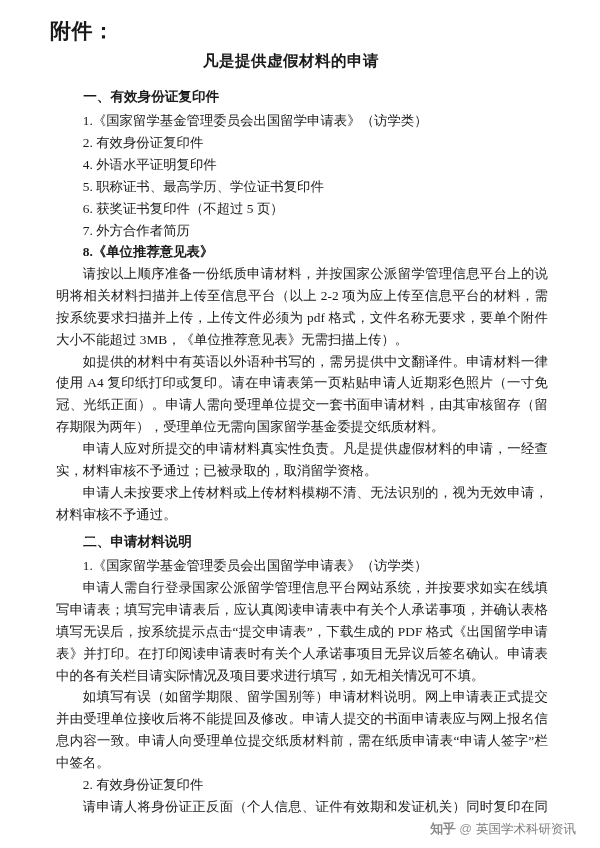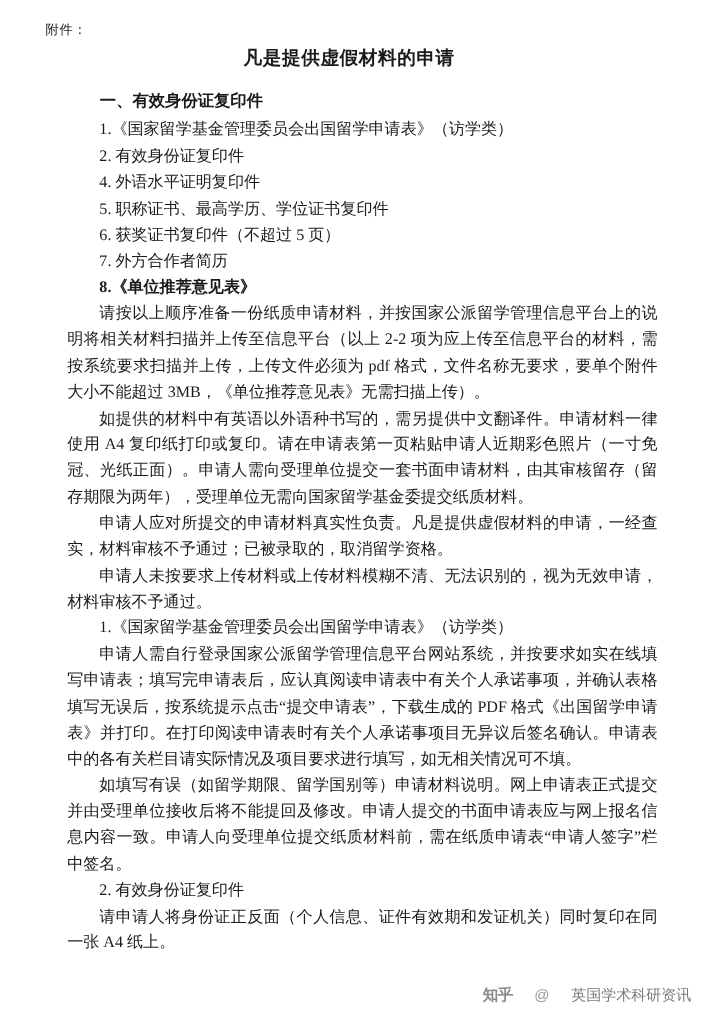--- a/index.html
+++ b/index.html
@@ -16,24 +16,24 @@
     overflow: hidden;
   }
   .page {
     width: 600px;
     height: 848px;
     box-sizing: border-box;
     padding: 18px 34px 0 34px;
     position: relative;
   }
   .attach-label {
-    font-size: 11px;
-    font-weight: normal;
+    font-size: 21px;
+    font-weight: bold;
     letter-spacing: 0.5px;
-    margin: 0 0 6px 4px;
+    margin: 0 0 6px 16px;
     line-height: 1.3;
   }
   .doc-title {
     text-align: center;
     font-size: 15.5px;
     font-weight: bold;
     letter-spacing: 0.5px;
     margin: 2px 0 14px 0;
     padding-right: 18px;
   }
@@ -76,21 +76,21 @@
     margin: 0;
     text-indent: 2em;
   }
   
   .footer-badge {
     position: absolute;
     right: 24px;
     bottom: 10px;
     display: flex;
     align-items: center;
-    gap: 18px;
+    gap: 4px;
     font-family: "Liberation Sans", sans-serif;
     color: #7a7a7a;
     font-size: 12.5px;
   }
   .zhihu-logo {
     display: inline-block;
     font-family: "Liberation Sans", sans-serif;
     font-weight: bold;
     font-size: 13px;
     color: #8a8a8a;
@@ -129,20 +129,21 @@
       <li>6. 获奖证书复印件（不超过 5 页）</li>
       <li>7. 外方合作者简历</li>
       <li class="bold">8.《单位推荐意见表》</li>
     </ul>
 
     <p class="para">请按以上顺序准备一份纸质申请材料，并按国家公派留学管理信息平台上的说明将相关材料扫描并上传至信息平台（以上 2-2 项为应上传至信息平台的材料，需按系统要求扫描并上传，上传文件必须为 pdf 格式，文件名称无要求，要单个附件大小不能超过 3MB，《单位推荐意见表》无需扫描上传）。</p>
     <p class="para">如提供的材料中有英语以外语种书写的，需另提供中文翻译件。申请材料一律使用 A4 复印纸打印或复印。请在申请表第一页粘贴申请人近期彩色照片（一寸免冠、光纸正面）。申请人需向受理单位提交一套书面申请材料，由其审核留存（留存期限为两年），受理单位无需向国家留学基金委提交纸质材料。</p>
     <p class="para">申请人应对所提交的申请材料真实性负责。凡是提供虚假材料的申请，一经查实，材料审核不予通过；已被录取的，取消留学资格。</p>
     <p class="para">申请人未按要求上传材料或上传材料模糊不清、无法识别的，视为无效申请，材料审核不予通过。</p>
 
+    <div class="sec-head">二、申请材料说明</div>
 
     <div class="numbered">1.《国家留学基金管理委员会出国留学申请表》（访学类）</div>
     <p class="para">申请人需自行登录国家公派留学管理信息平台网站系统，并按要求如实在线填写申请表；填写完申请表后，应认真阅读申请表中有关个人承诺事项，并确认表格填写无误后，按系统提示点击“提交申请表”，下载生成的 PDF 格式《出国留学申请表》并打印。在打印阅读申请表时有关个人承诺事项目无异议后签名确认。申请表中的各有关栏目请实际情况及项目要求进行填写，如无相关情况可不填。</p>
     <p class="para">如填写有误（如留学期限、留学国别等）申请材料说明。网上申请表正式提交并由受理单位接收后将不能提回及修改。申请人提交的书面申请表应与网上报名信息内容一致。申请人向受理单位提交纸质材料前，需在纸质申请表“申请人签字”栏中签名。</p>
 
     <div class="numbered">2. 有效身份证复印件</div>
     <p class="para">请申请人将身份证正反面（个人信息、证件有效期和发证机关）同时复印在同一张 A4 纸上。</p>
 
   </div>
 

